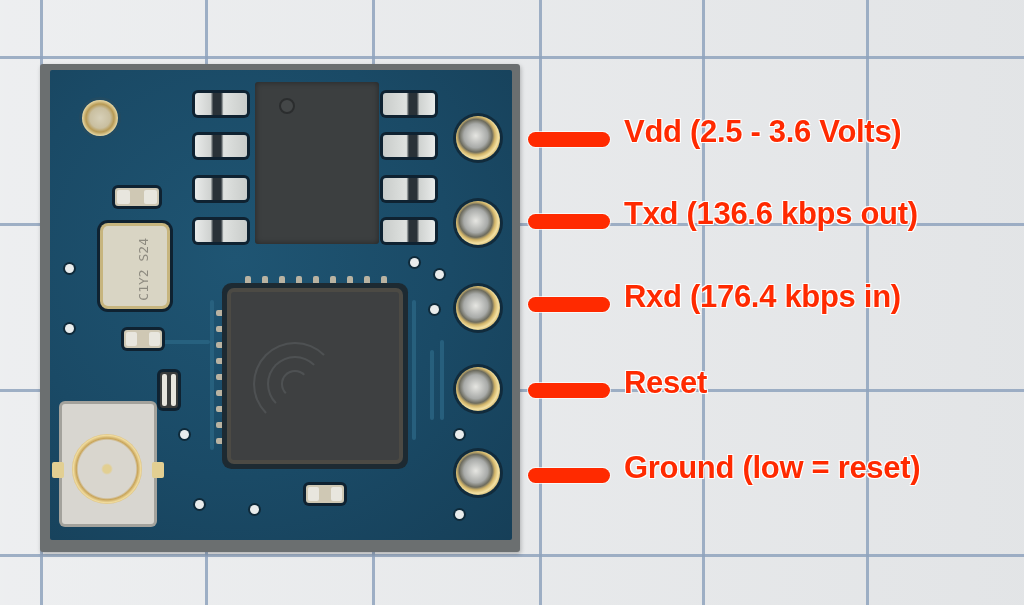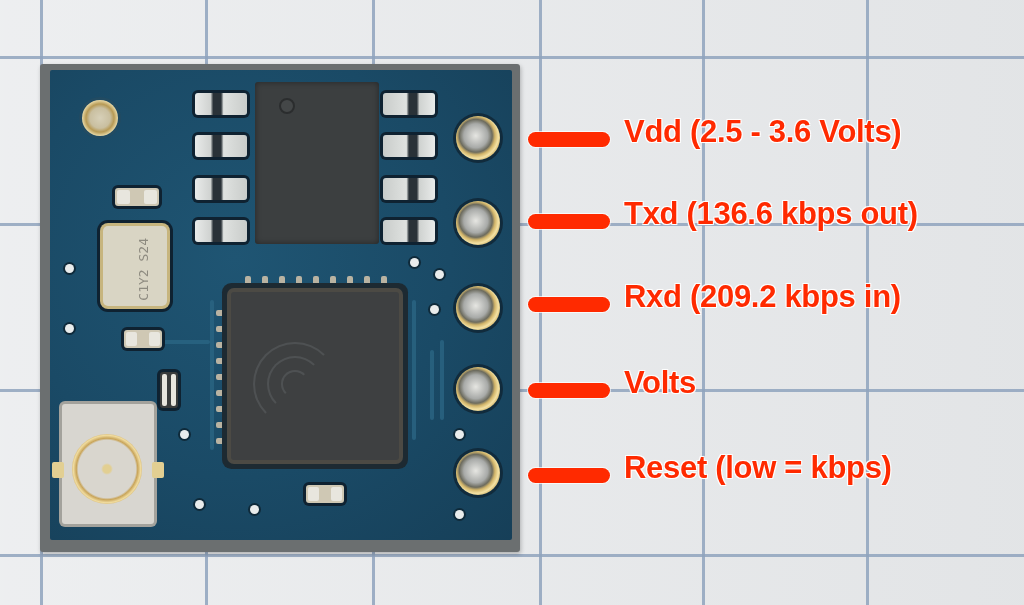--- a/index.html
+++ b/index.html
@@ -224,23 +224,23 @@
   <div class="annotation" style="top:132px">
     <div class="bar"></div>
     <span class="label">Vdd (2.5 - 3.6 Volts)</span>
   </div>
   <div class="annotation" style="top:214px">
     <div class="bar"></div>
     <span class="label">Txd (136.6 kbps out)</span>
   </div>
   <div class="annotation" style="top:297px">
     <div class="bar"></div>
-    <span class="label">Rxd (209.2 kbps in)</span>
+    <span class="label">Rxd (176.4 kbps in)</span>
   </div>
   <div class="annotation" style="top:383px">
     <div class="bar"></div>
-    <span class="label">Volts</span>
+    <span class="label">Reset</span>
   </div>
   <div class="annotation" style="top:468px">
     <div class="bar"></div>
-    <span class="label">Reset (low = kbps)</span>
+    <span class="label">Ground (low = reset)</span>
   </div>
 </div>
 
 </body></html>

